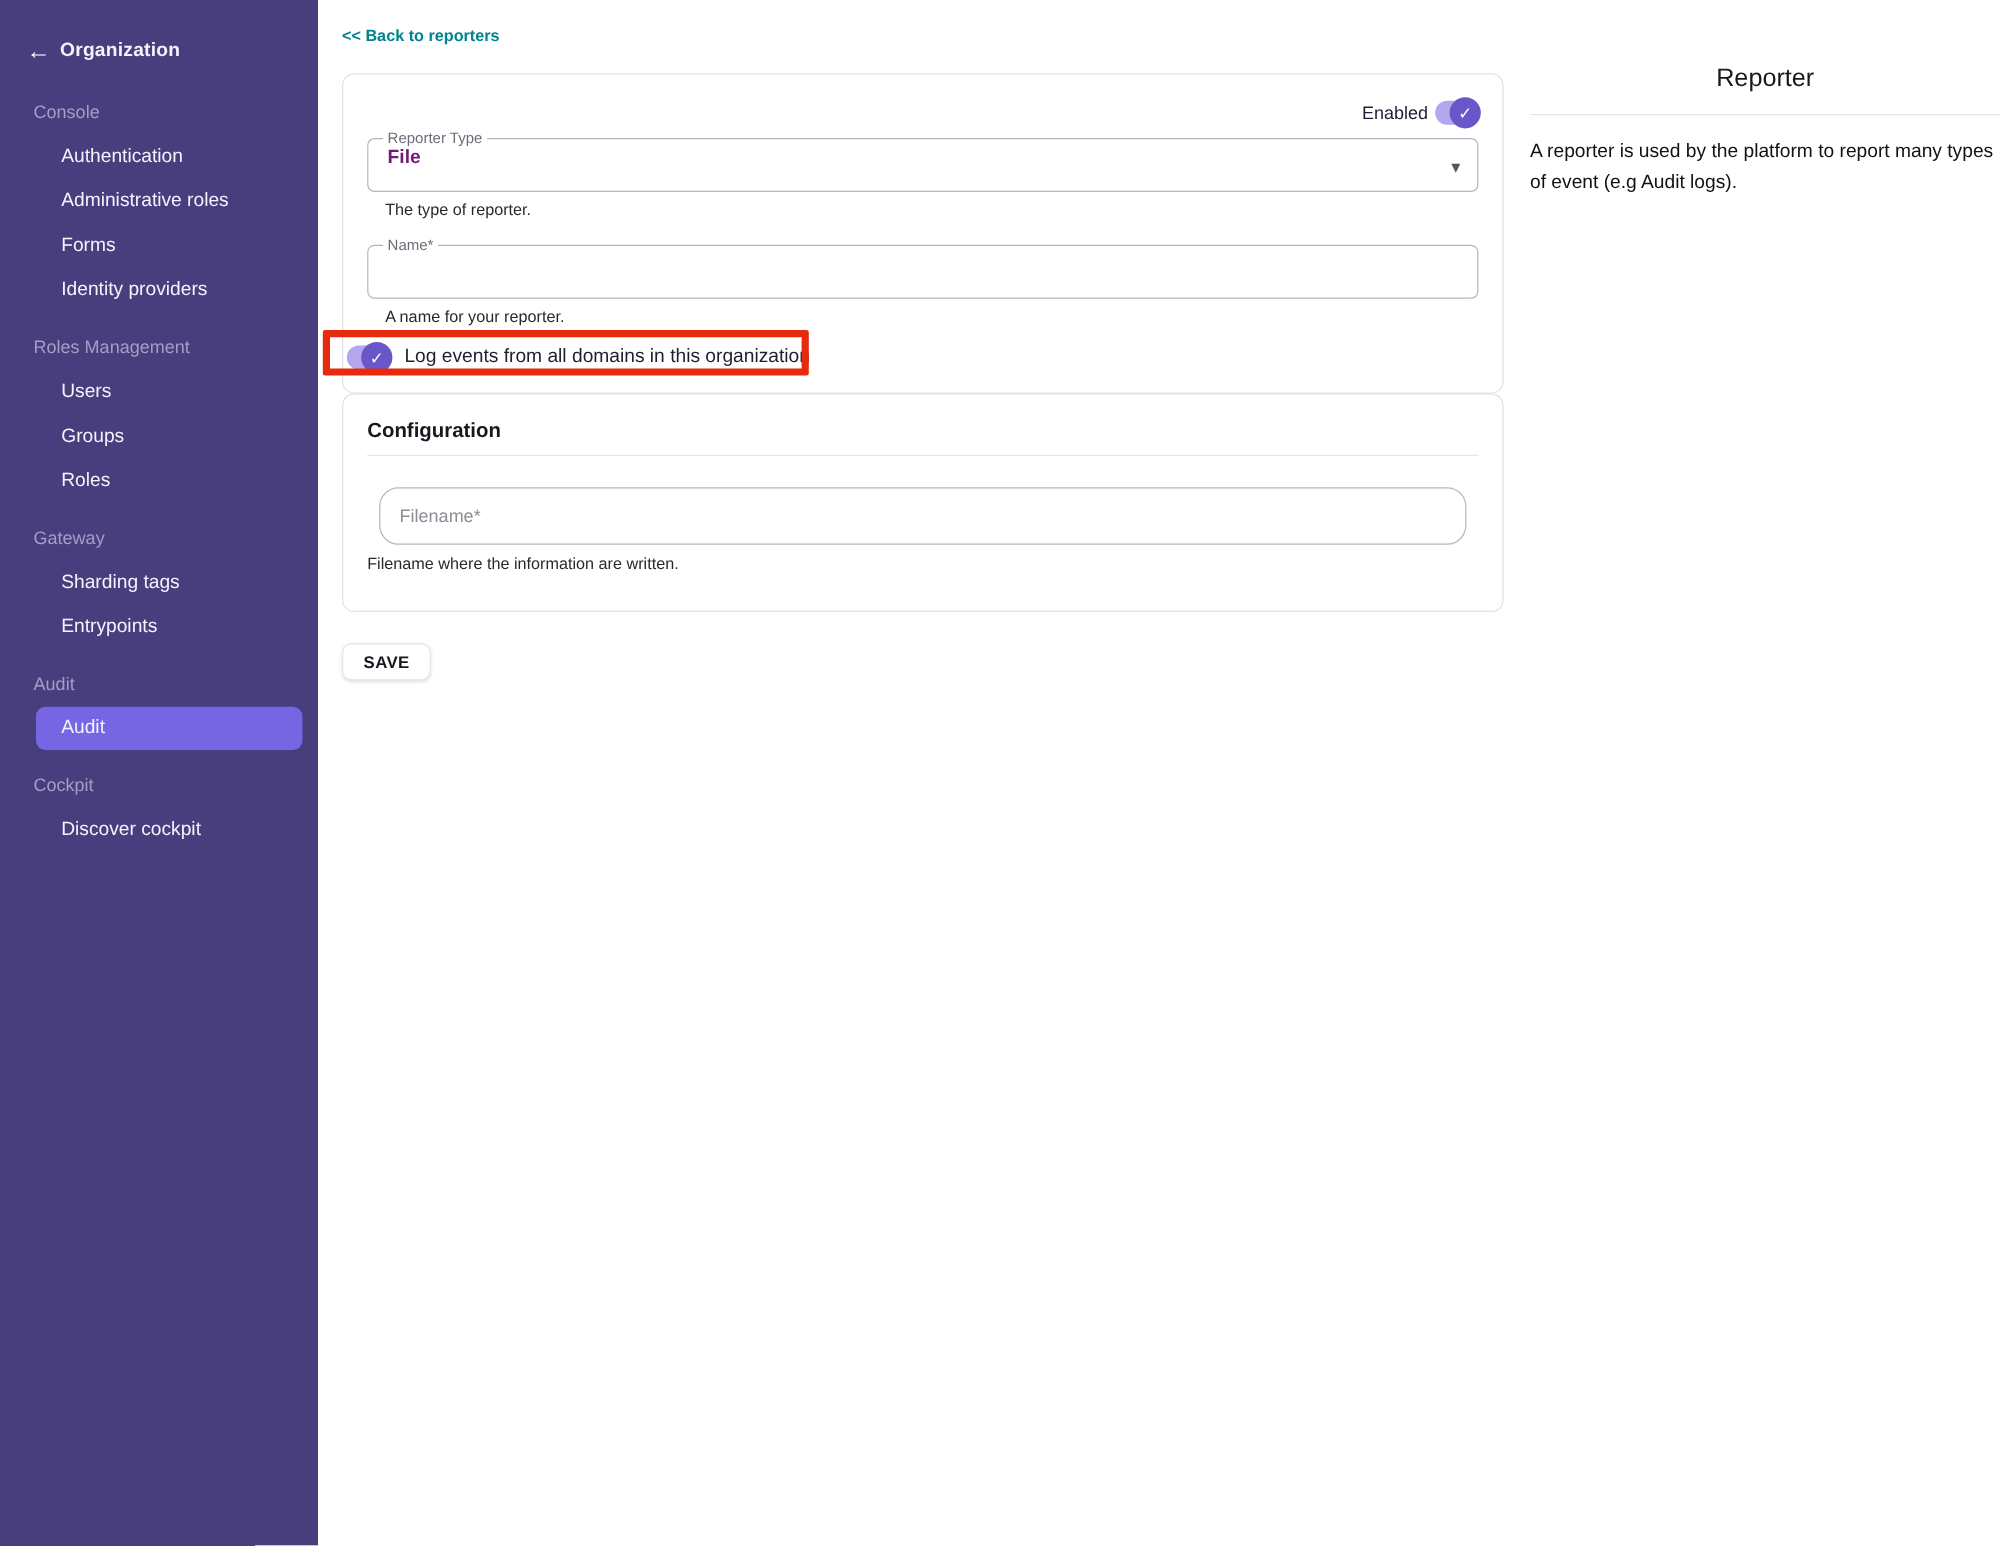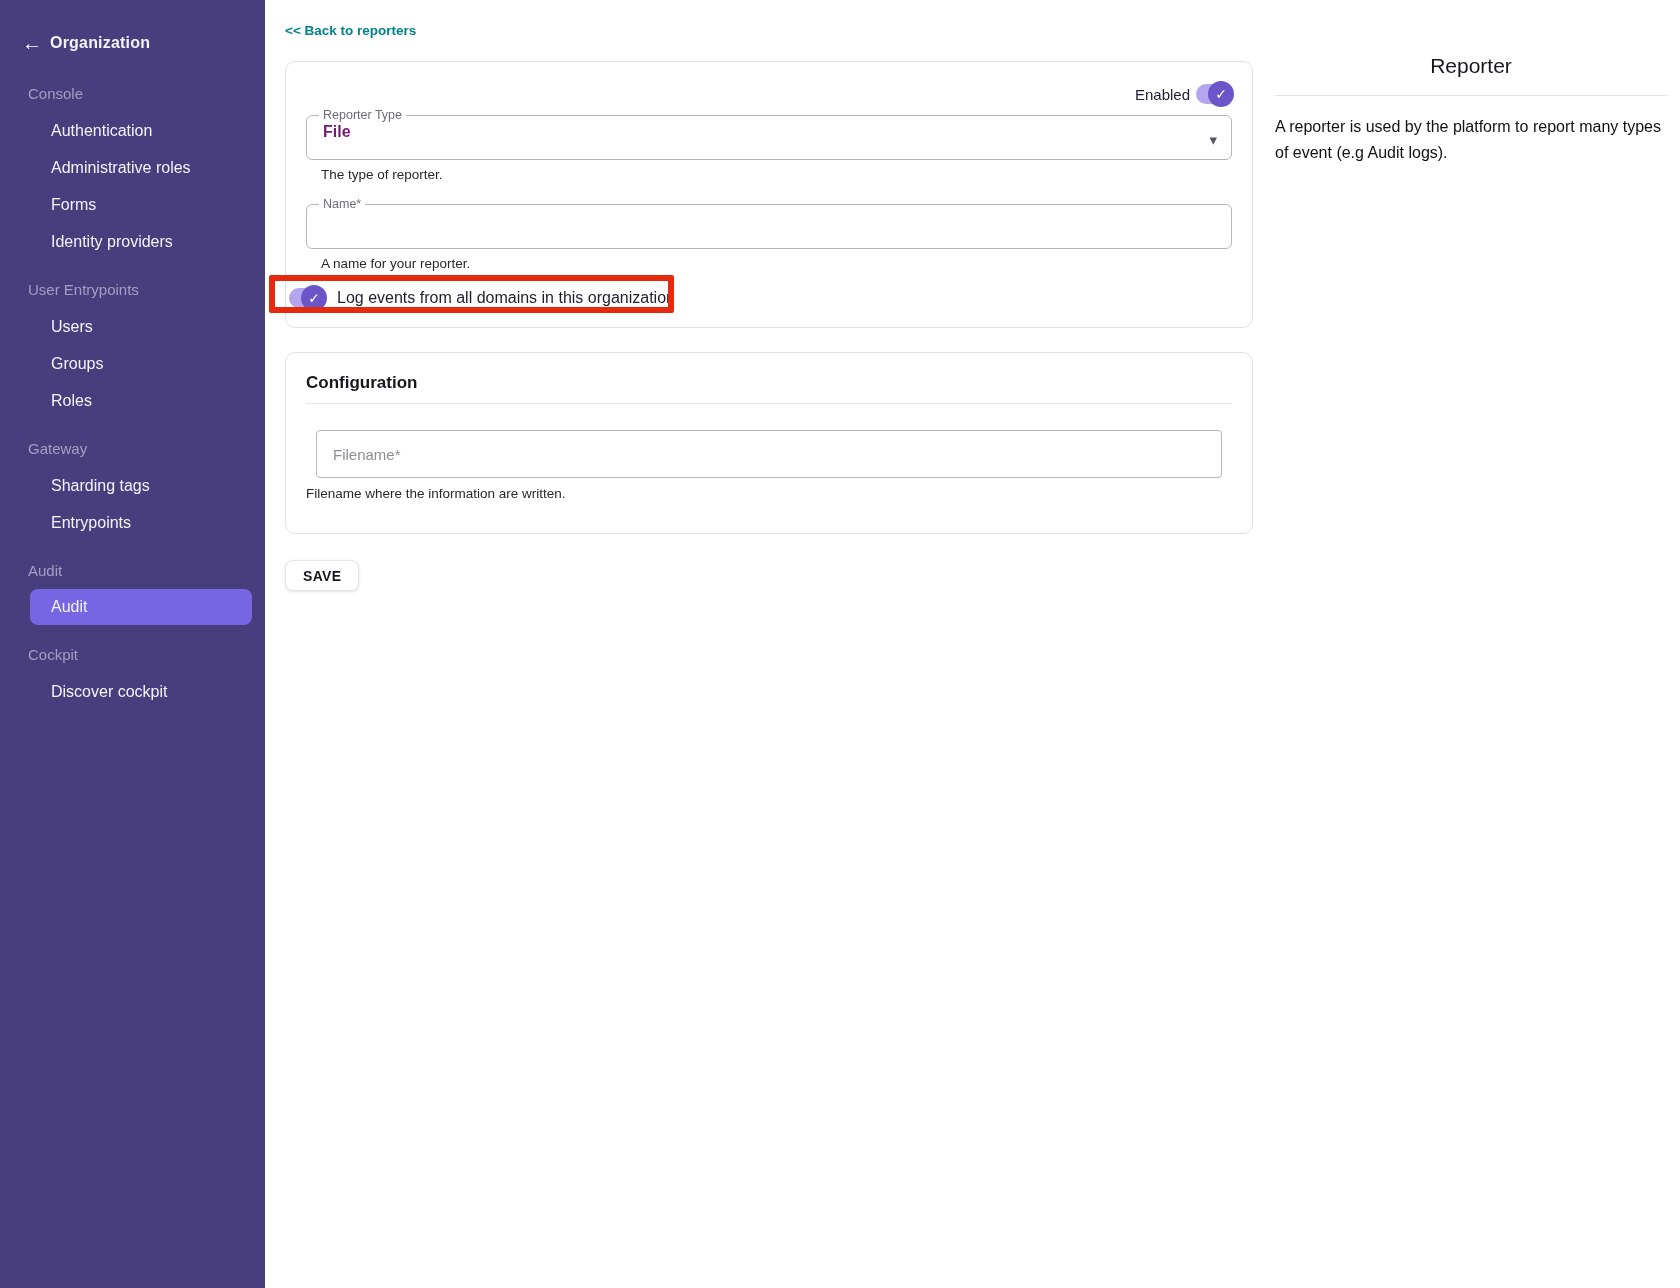--- a/index.html
+++ b/index.html
@@ -55,21 +55,21 @@
     color: #00838f; font-size: 13.5px; font-weight: bold;
     text-decoration: none; cursor: pointer; display: inline-block;
   }
   .card {
     background: #ffffff;
     border: 1px solid #e1e1e8;
     border-radius: 10px;
     padding: 20px;
   }
   .card-general { margin-top: 22px; padding-bottom: 16px; }
-  .card-config  { margin-top: 24px; padding-bottom: 32px; }
+  .card-config  { padding-bottom: 32px; }
 
   .enabled-row {
     display: flex; justify-content: flex-end; align-items: center;
     height: 24px; margin-bottom: 4px; gap: 6px;
   }
   .enabled-label { font-size: 15px; color: #1d1d35; }
 
   
   .switch {
     position: relative; width: 36px; height: 20px;
@@ -121,21 +121,21 @@
     position: absolute; left: -20px; top: -10px;
     width: 405px; height: 38px;
     border: 6px solid #e52a0d; border-radius: 2px;
     pointer-events: none;
   }
 
   
   .config-title { font-size: 17px; font-weight: bold; color: #17171f; }
   .divider { border: none; border-top: 1px solid #e4e4ea; margin-top: 10px; }
   .plain-field {
-    border: 1px solid #b6b6c0; border-radius: 4px;
+    border: 1px solid #b6b6c0; border-radius: 16px;
     height: 48px; margin: 26px 10px 0 10px;
     display: flex; align-items: center; padding: 0 16px;
   }
   .plain-field input {
     border: none; outline: none; width: 100%;
     font-size: 15px; background: transparent; font-family: inherit;
   }
   .plain-field input::placeholder { color: #8d8d97; opacity: 1; }
   .helper-right {
     font-size: 13.5px; color: #28282f;
@@ -175,21 +175,21 @@
   </div>
 
   <div class="section-header">Console</div>
   <ul>
     <li>Authentication</li>
     <li>Administrative roles</li>
     <li>Forms</li>
     <li>Identity providers</li>
   </ul>
 
-  <div class="section-header">User Entrypoints</div>
+  <div class="section-header">Roles Management</div>
   <ul>
     <li>Users</li>
     <li>Groups</li>
     <li>Roles</li>
   </ul>
 
   <div class="section-header">Gateway</div>
   <ul>
     <li>Sharding tags</li>
     <li>Entrypoints</li>

